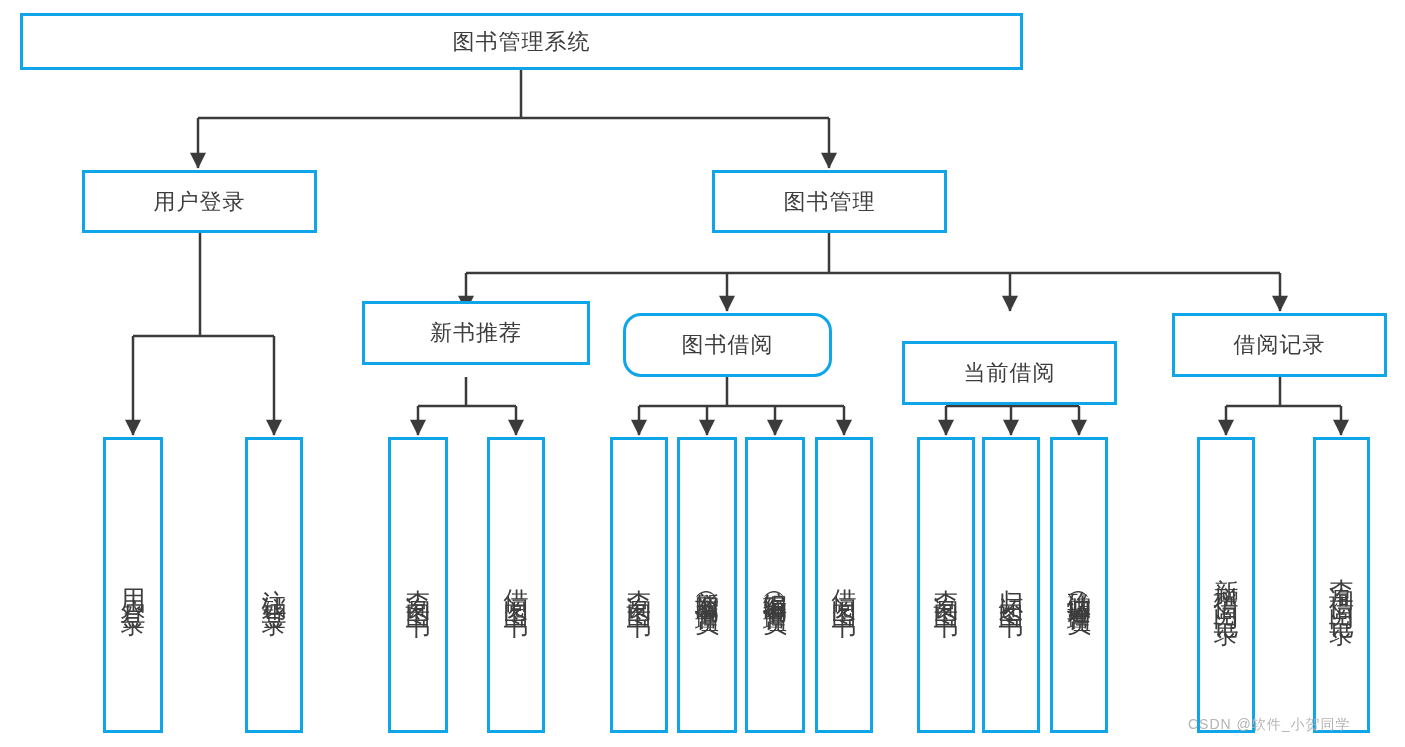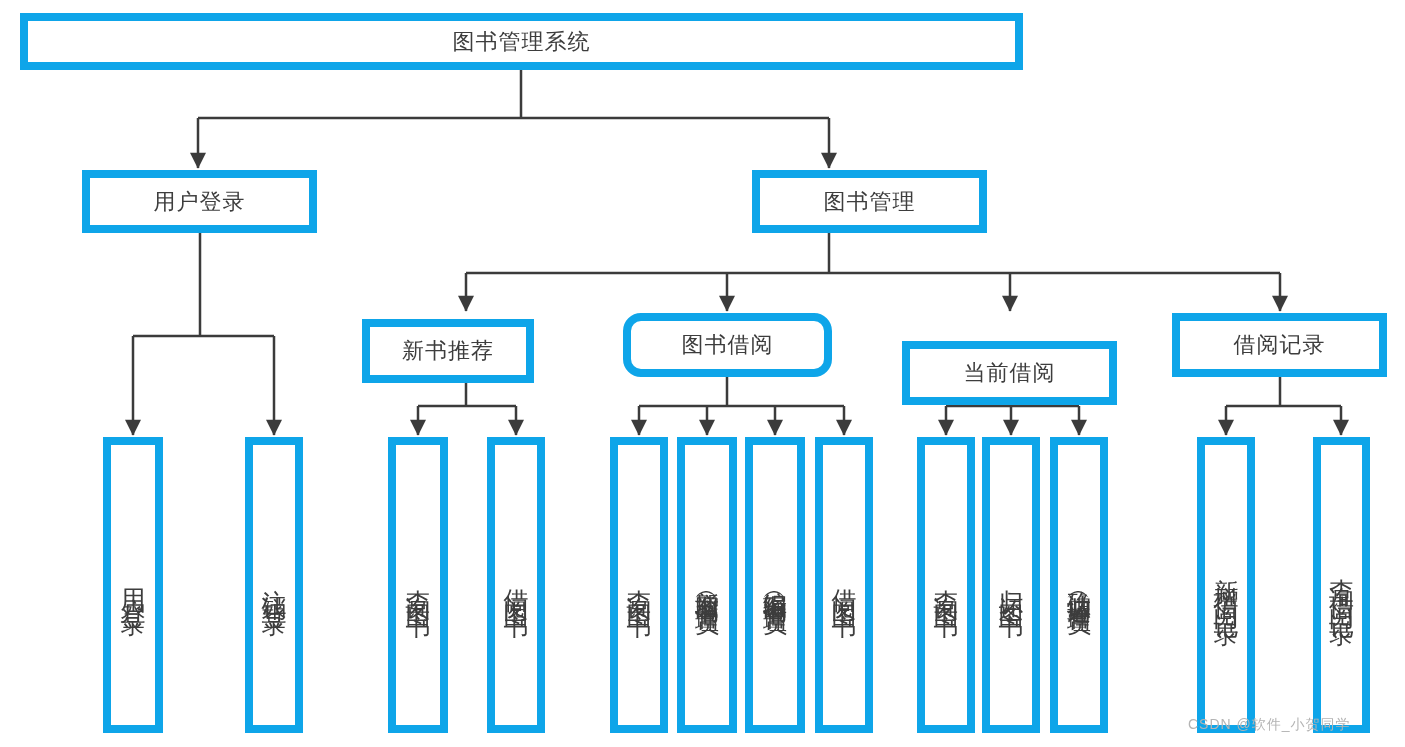--- a/index.html
+++ b/index.html
@@ -5,21 +5,21 @@
   html,body{margin:0;padding:0;}
   body{
     width:1405px;height:747px;position:relative;overflow:hidden;
     background:#ffffff;
     font-family:"Liberation Sans","DejaVu Sans",sans-serif;
   }
   .stage{position:absolute;left:0;top:0;width:1405px;height:747px;}
   svg.wires{position:absolute;left:0;top:0;z-index:1;}
   .box{
     position:absolute;box-sizing:border-box;z-index:2;
-    border:8px solid #0ea5e9;background:#ffffff;
+    border:3px solid #0ea5e9;background:#ffffff;
     display:flex;align-items:center;justify-content:center;
     color:#3d3d3d;
   }
   .hlabel{font-size:22px;letter-spacing:1px;white-space:nowrap;}
   .leaf .vlabel{
     writing-mode:vertical-rl;
     font-size:25px;line-height:1;white-space:nowrap;
     color:#3d3d3d;
   }
   .leaf .vlabel.short{letter-spacing:8px;}
@@ -92,25 +92,25 @@
     </g>
   </svg>
 
   <div class="box" style="left:20px;top:13px;width:1003px;height:57px;">
     <span class="hlabel">图书管理系统</span>
   </div>
 
   <div class="box" style="left:82px;top:170px;width:235px;height:63px;">
     <span class="hlabel">用户登录</span>
   </div>
-  <div class="box" style="left:752px;top:170px;width:235px;height:63px;">
+  <div class="box" style="left:712px;top:170px;width:235px;height:63px;">
     <span class="hlabel">图书管理</span>
   </div>
 
-  <div class="box" style="left:362px;top:319px;width:172px;height:64px;">
+  <div class="box" style="left:362px;top:301px;width:228px;height:64px;">
     <span class="hlabel">新书推荐</span>
   </div>
   <div class="box" style="left:623px;top:313px;width:209px;height:64px;border-radius:18px;">
     <span class="hlabel">图书借阅</span>
   </div>
   <div class="box" style="left:902px;top:313px;width:215px;height:64px;margin-top:28px;">
     <span class="hlabel">当前借阅</span>
   </div>
   <div class="box" style="left:1172px;top:313px;width:215px;height:64px;">
     <span class="hlabel">借阅记录</span>

